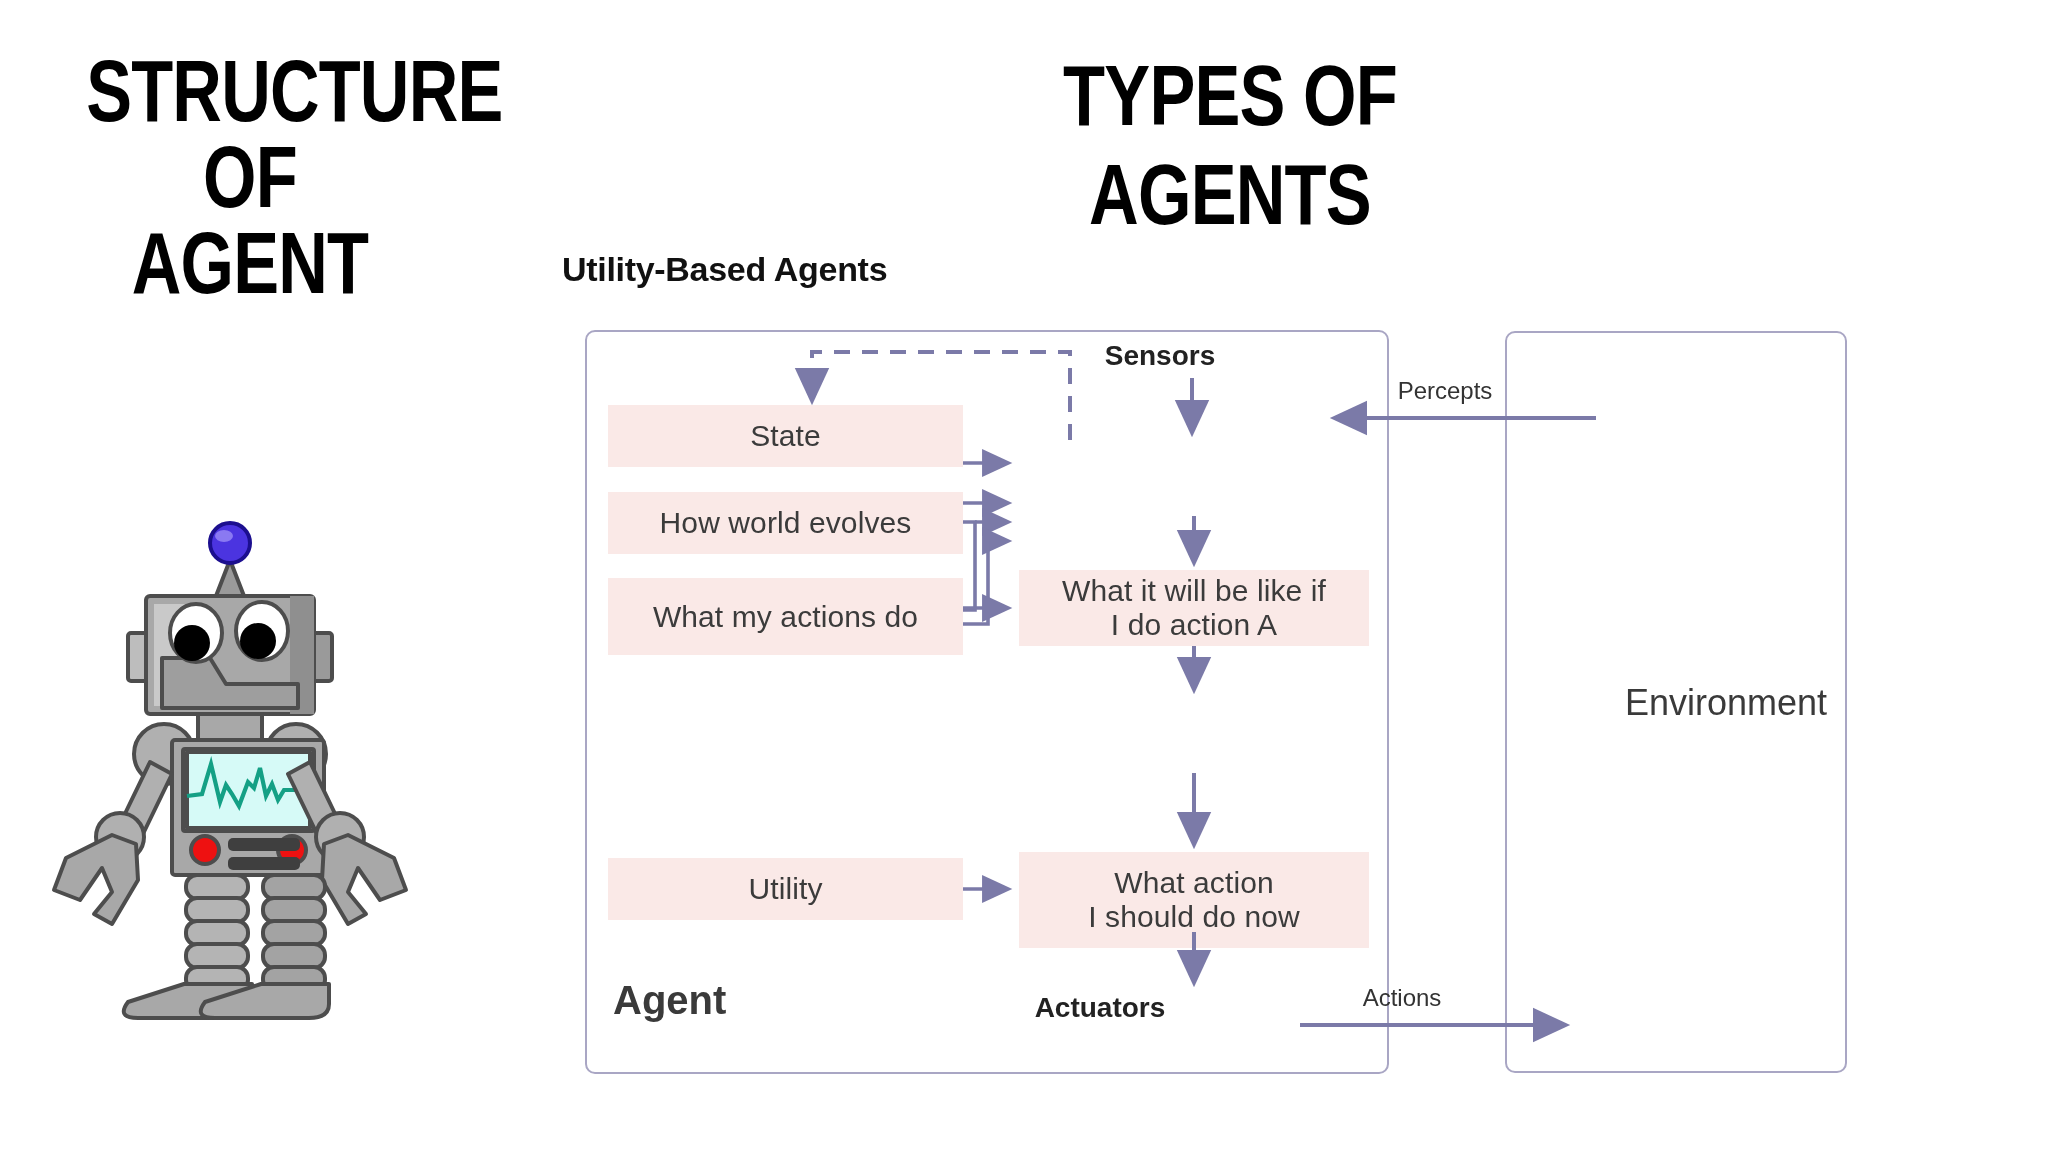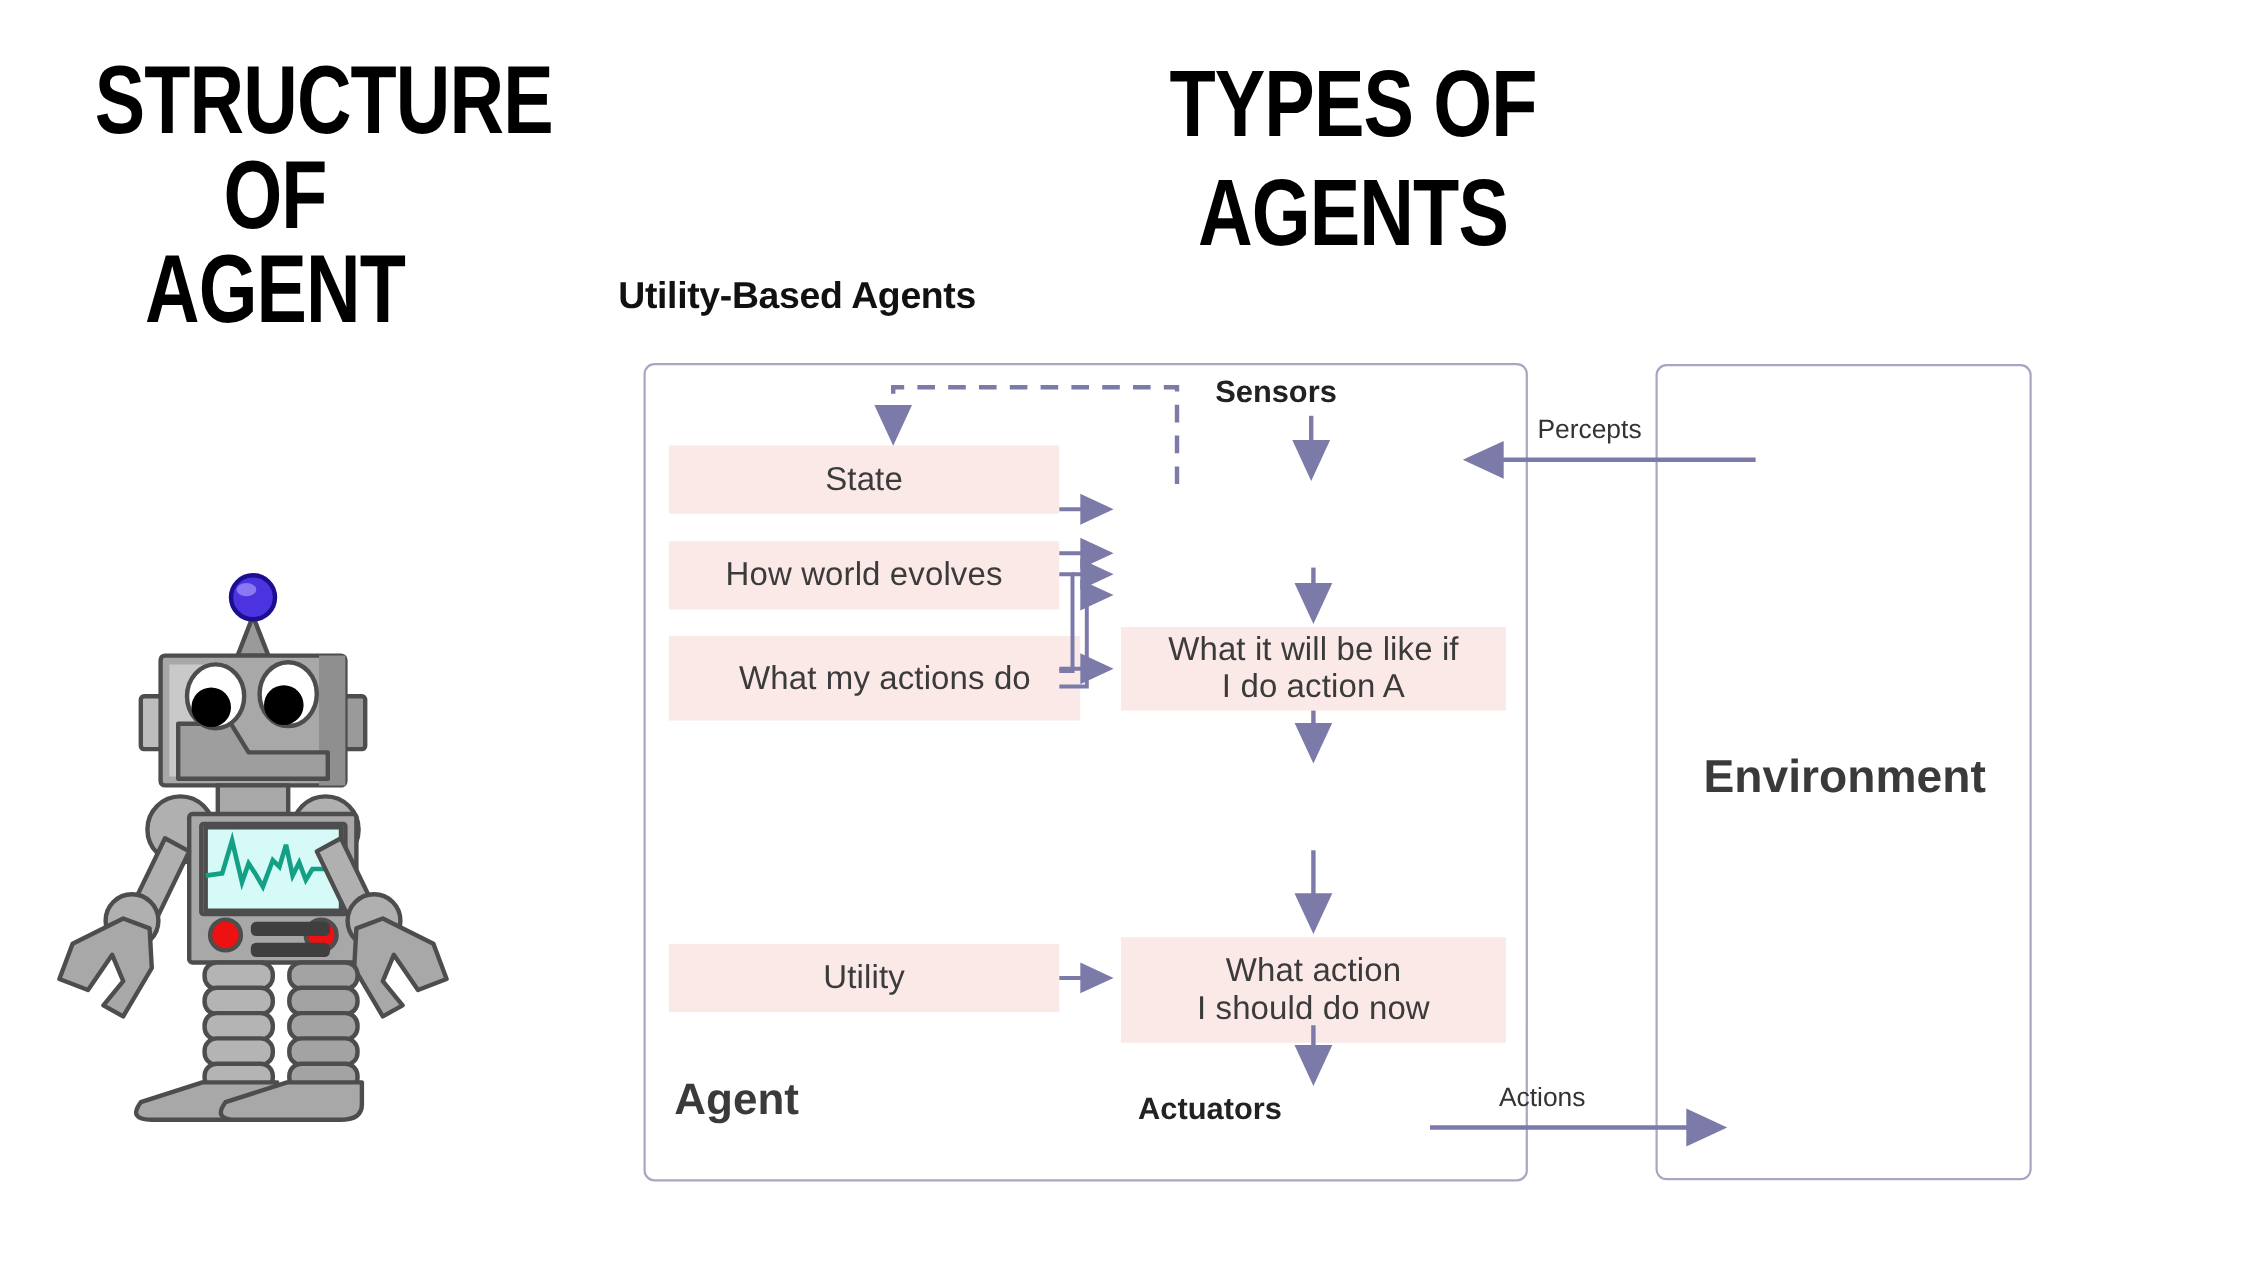--- a/index.html
+++ b/index.html
@@ -42,22 +42,22 @@
   .frame{
     position:absolute;border:2px solid #a9a6c4;border-radius:10px;background:transparent;
   }
   #agent-frame{left:585px;top:330px;width:800px;height:740px;}
   #environment-frame{left:1505px;top:331px;width:338px;height:738px;}
 
   #agent-label{
     position:absolute;left:613px;top:978px;font-size:40px;font-weight:bold;color:#3a3a3a;
   }
   #environment-label{
-    position:absolute;left:1527px;top:682px;width:300px;text-align:center;
-    font-size:42px;font-weight:bold;color:#3a3a3a;
+    position:absolute;left:1527px;top:682px;width:300px;text-align:right;
+    font-size:36px;font-weight:normal;color:#3a3a3a;
   }
   #sensors-label{
     position:absolute;left:1040px;top:340px;width:240px;text-align:center;
     font-size:28px;font-weight:bold;color:#222;
   }
   #actuators-label{
     position:absolute;left:980px;top:992px;width:240px;text-align:center;
     font-size:28px;font-weight:bold;color:#222;
   }
   #percepts-label{
@@ -70,21 +70,21 @@
   }
 
   
   .pbox{
     position:absolute;background:#fae9e7;color:#3b3b3b;
     display:flex;align-items:center;justify-content:center;text-align:center;
     font-size:30px;line-height:1.12;letter-spacing:0.1px;
   }
   #box-state          {left:608px;top:405px;width:355px;height:62px;}
   #box-how-evolves    {left:608px;top:492px;width:355px;height:62px;}
-  #box-my-actions     {left:608px;top:578px;width:355px;height:77px;padding-left:19px;}
+  #box-my-actions     {left:608px;top:578px;width:355px;height:77px;}
   #box-utility        {left:608px;top:858px;width:355px;height:62px;}
   #box-world-now      {left:1019px;top:440px;width:350px;height:76px;}
   #box-action-a       {left:1019px;top:570px;width:350px;height:76px;}
   #box-how-happy      {left:1019px;top:697px;width:340px;height:76px;}
   #box-what-action    {left:1019px;top:852px;width:350px;height:96px;}
 
   svg.wires{position:absolute;left:0;top:0;width:2048px;height:1152px;overflow:visible;}
 
   
   #robot{position:absolute;left:20px;top:500px;width:420px;height:520px;}

